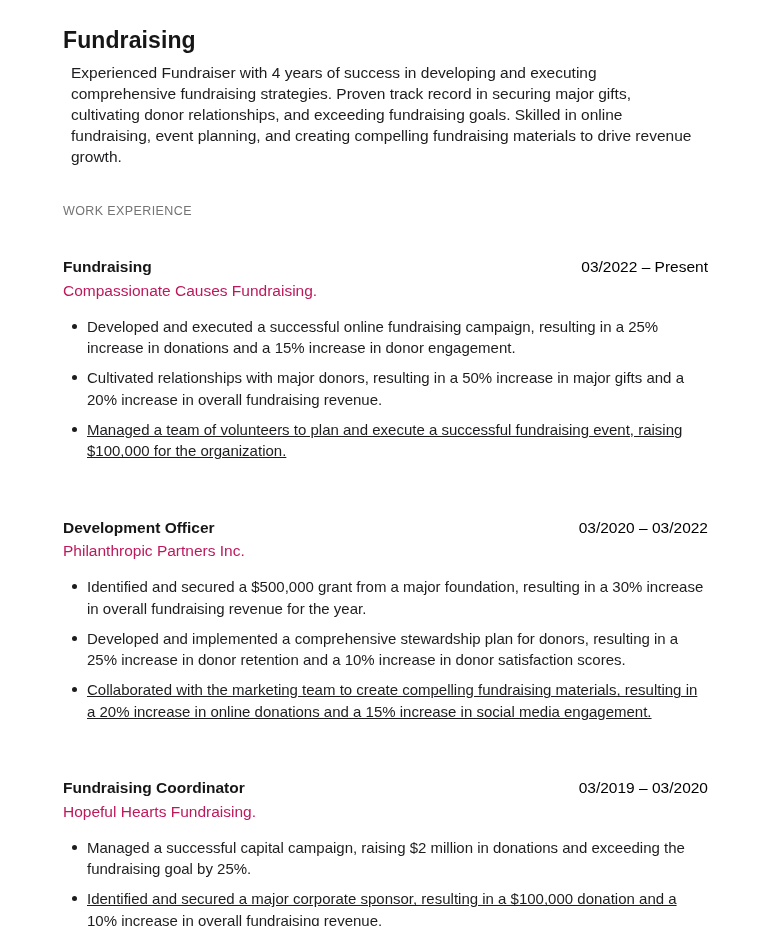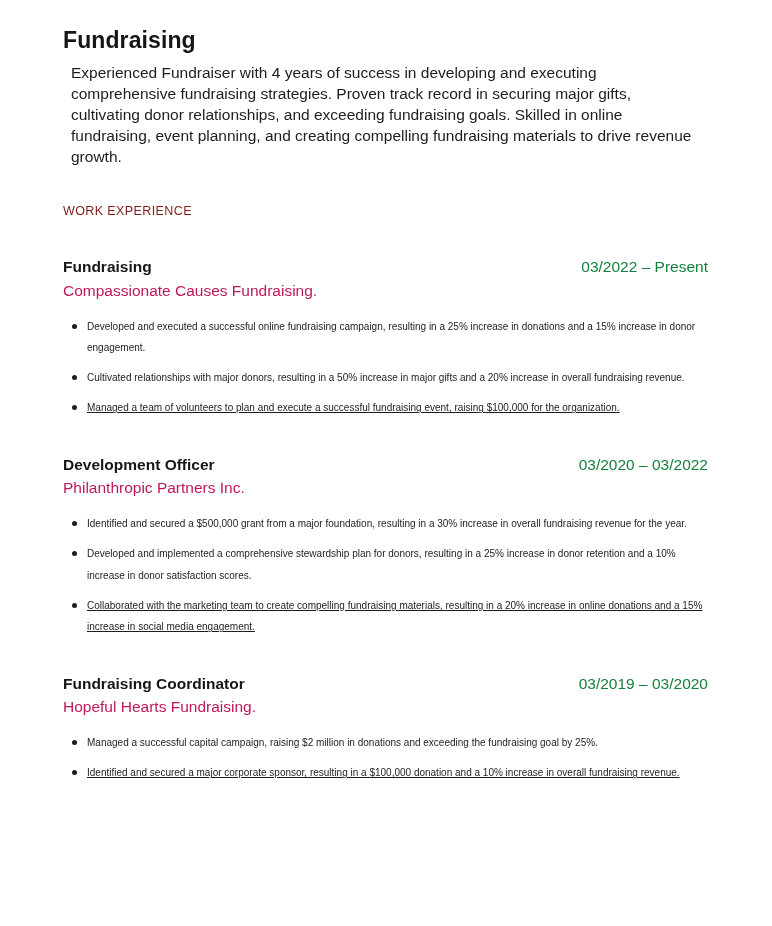--- a/index.html
+++ b/index.html
@@ -33,63 +33,63 @@
     margin: 8px;
     font-size: 15.5px;
     line-height: 21px;
     color: #1d1d1f;
   }
   .section-header {
     margin-top: 37px;
     font-size: 12.5px;
     font-weight: 400;
     letter-spacing: 0.4px;
-    color: #7f1d1d;
+    color: #737373;
   }
   .jobs {
     margin-top: 38px;
   }
   .job + .job {
-    margin-top: 35px;
+    margin-top: 55px;
   }
   .job-head {
     display: flex;
     justify-content: space-between;
     align-items: baseline;
   }
   .job-title {
     margin: 0;
     font-size: 15.5px;
     font-weight: 700;
     line-height: 21px;
     color: #161617;
   }
   .job-dates {
     font-size: 15.5px;
     font-weight: 400;
     line-height: 21px;
-    color: #15803d;
+    color: #000000;
     white-space: nowrap;
   }
   .job-company {
     margin-top: 2.5px;
     font-size: 15.5px;
     line-height: 21px;
     color: #be185d;
   }
   ul.job-bullets {
     list-style: none;
     margin: 15px 0 0 0;
     padding: 0;
   }
   ul.job-bullets li {
     position: relative;
     padding-left: 24px;
     margin-bottom: 8.5px;
-    font-size: 10px;
+    font-size: 15px;
     line-height: 21.5px;
     color: #1d1d1f;
   }
   ul.job-bullets li:last-child {
     margin-bottom: 0;
     text-decoration: underline;
   }
   ul.job-bullets li::before {
     content: "";
     position: absolute;

